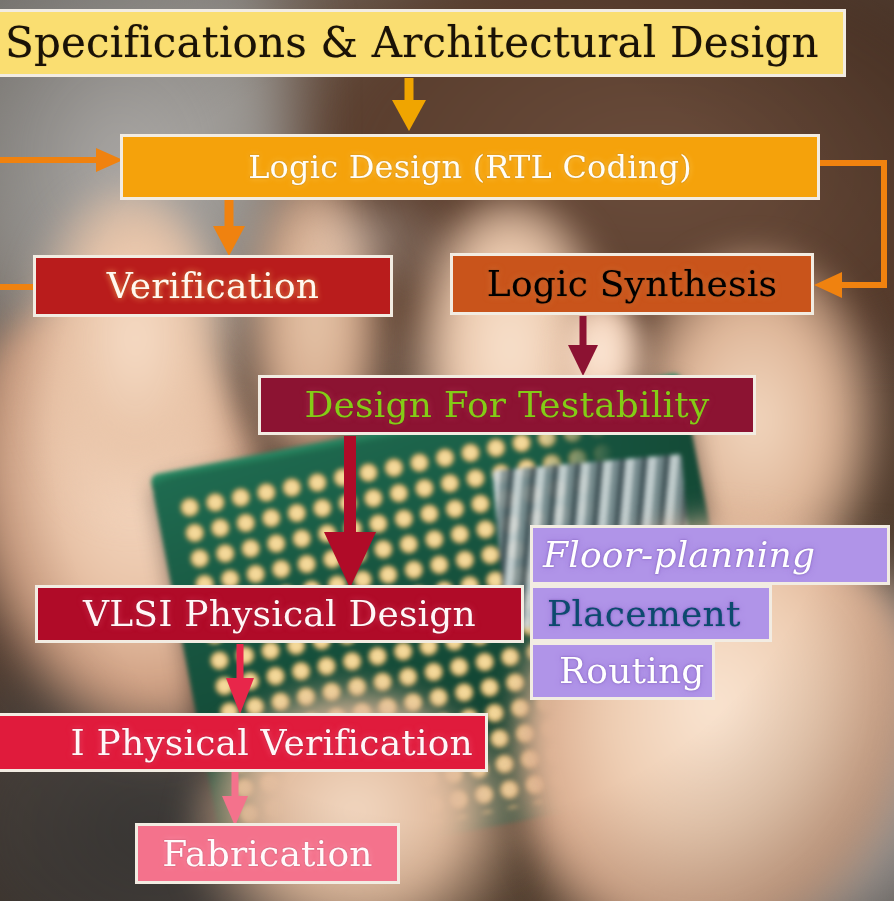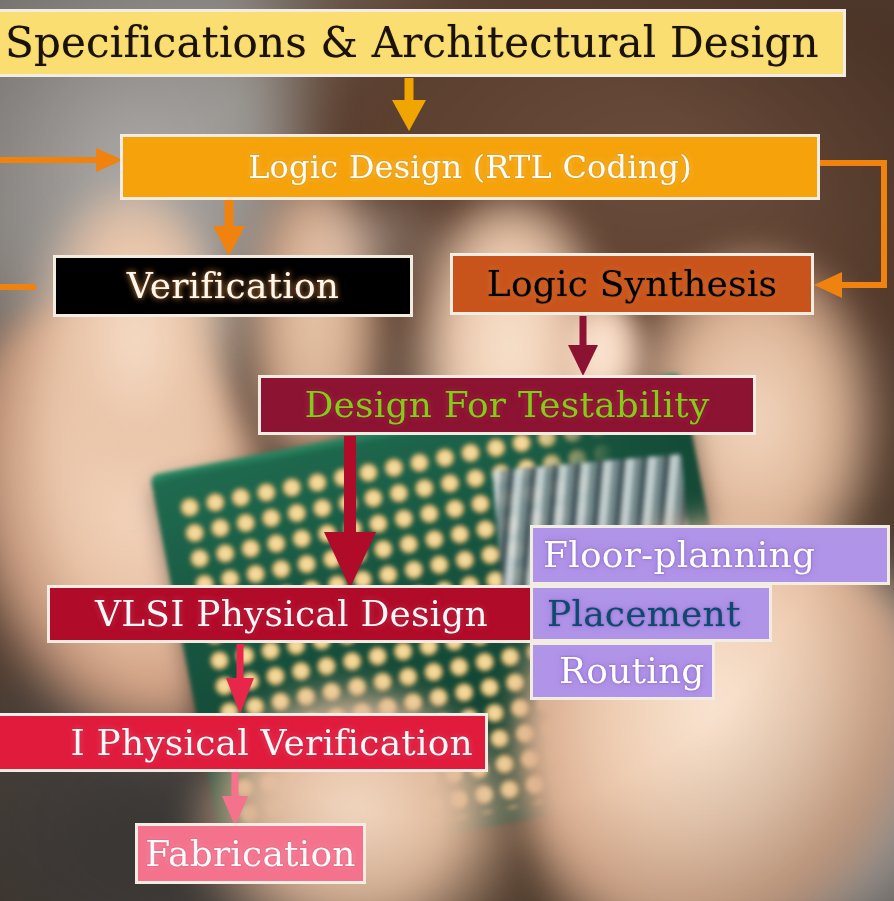--- a/index.html
+++ b/index.html
@@ -172,69 +172,69 @@
     text-shadow: 0 0 1px rgba(0,0,0,.35);
   }
   #n-rtl {
     left: 120px; top: 134px; width: 700px; height: 66px;
     background: #F5A20B; color: #fffdf6;
     font-size: 32px; justify-content: center;
     text-shadow: 0 0 6px rgba(255,200,80,.95), 0 0 2px rgba(120,70,0,.6);
   }
   #n-verif {
     left: 33px; top: 255px; width: 360px; height: 62px;
-    background: #000000; color: #fff8ef;
+    background: #b91c1c; color: #fff8ef;
     font-size: 36px; justify-content: center;
     text-shadow: 0 0 6px rgba(255,170,90,.9), 0 0 2px rgba(120,50,0,.6);
-    margin-left: 20px;
   }
   #n-synth {
     left: 450px; top: 253px; width: 364px; height: 62px;
     background: #C9541B; color: #000000;
     font-size: 36px; justify-content: center;
     text-shadow: 0 0 6px rgba(220,130,70,.75), 0 0 2px rgba(90,35,0,.6);
   }
   #n-dft {
     left: 258px; top: 375px; width: 498px; height: 60px;
     background: #8C1332; color: #84cc16;
     font-size: 36px; justify-content: center;
     text-shadow: 0 0 6px rgba(190,60,95,.7), 0 0 2px rgba(60,0,15,.6);
   }
   #n-vlsipd {
-    left: 47px; top: 585px; width: 489px; height: 58px;
+    left: 35px; top: 585px; width: 489px; height: 58px;
     background: #B00B28; color: #fff6f7;
     font-size: 36px; justify-content: center;
     text-shadow: 0 0 6px rgba(230,70,105,.7), 0 0 2px rgba(70,0,12,.6);
   }
   #n-floor {
     left: 530px; top: 525px; width: 360px; height: 60px;
     background: #B094E8; color: #ffffff;
     font-size: 36px; padding-left: 10px;
     text-shadow: 0 0 6px rgba(150,115,215,.85), 0 0 2px rgba(55,25,110,.5);
+    font-style: italic;
   }
   #n-place {
     left: 530px; top: 585px; width: 242px; height: 57px;
     background: #B094E8; color: #0c4a6e;
     font-size: 36px; padding-left: 14px;
     text-shadow: 0 0 6px rgba(150,115,215,.85), 0 0 2px rgba(55,25,110,.5);
   }
   #n-route {
     left: 530px; top: 642px; width: 185px; height: 58px;
     background: #B094E8; color: #ffffff;
     font-size: 36px; padding-left: 26px;
     text-shadow: 0 0 6px rgba(150,115,215,.85), 0 0 2px rgba(55,25,110,.5);
   }
   #n-pv {
     left: -8px; top: 713px; width: 496px; height: 59px;
     background: #E01B3C; color: #fff7f8;
     font-size: 36px; justify-content: flex-end; padding-right: 12px;
     text-shadow: 0 0 6px rgba(250,95,130,.7), 0 0 2px rgba(90,0,20,.55);
   }
   #n-fab {
-    left: 135px; top: 823px; width: 231px; height: 61px;
+    left: 135px; top: 823px; width: 265px; height: 61px;
     background: #F4728C; color: #fffafb;
     font-size: 36px; justify-content: center;
     text-shadow: 0 0 6px rgba(255,150,175,.85), 0 0 2px rgba(110,10,35,.5);
   }
 </style>
 </head>
 <body>
 
 <div id="stage">
 

